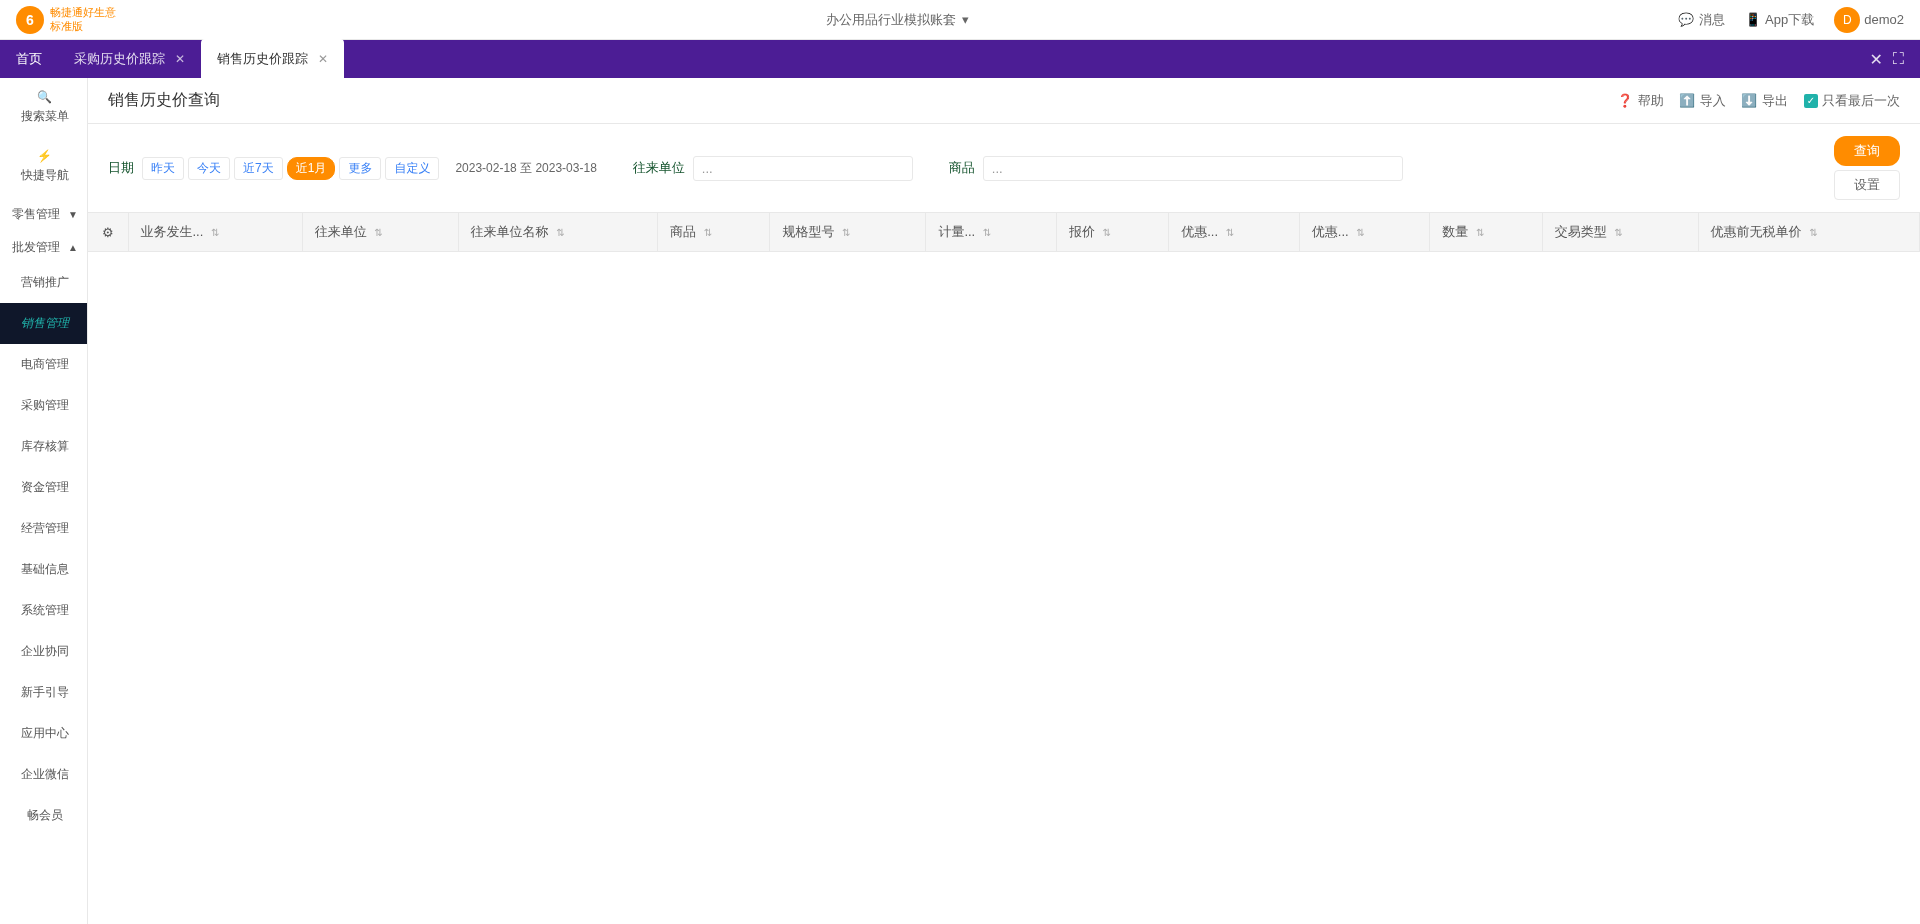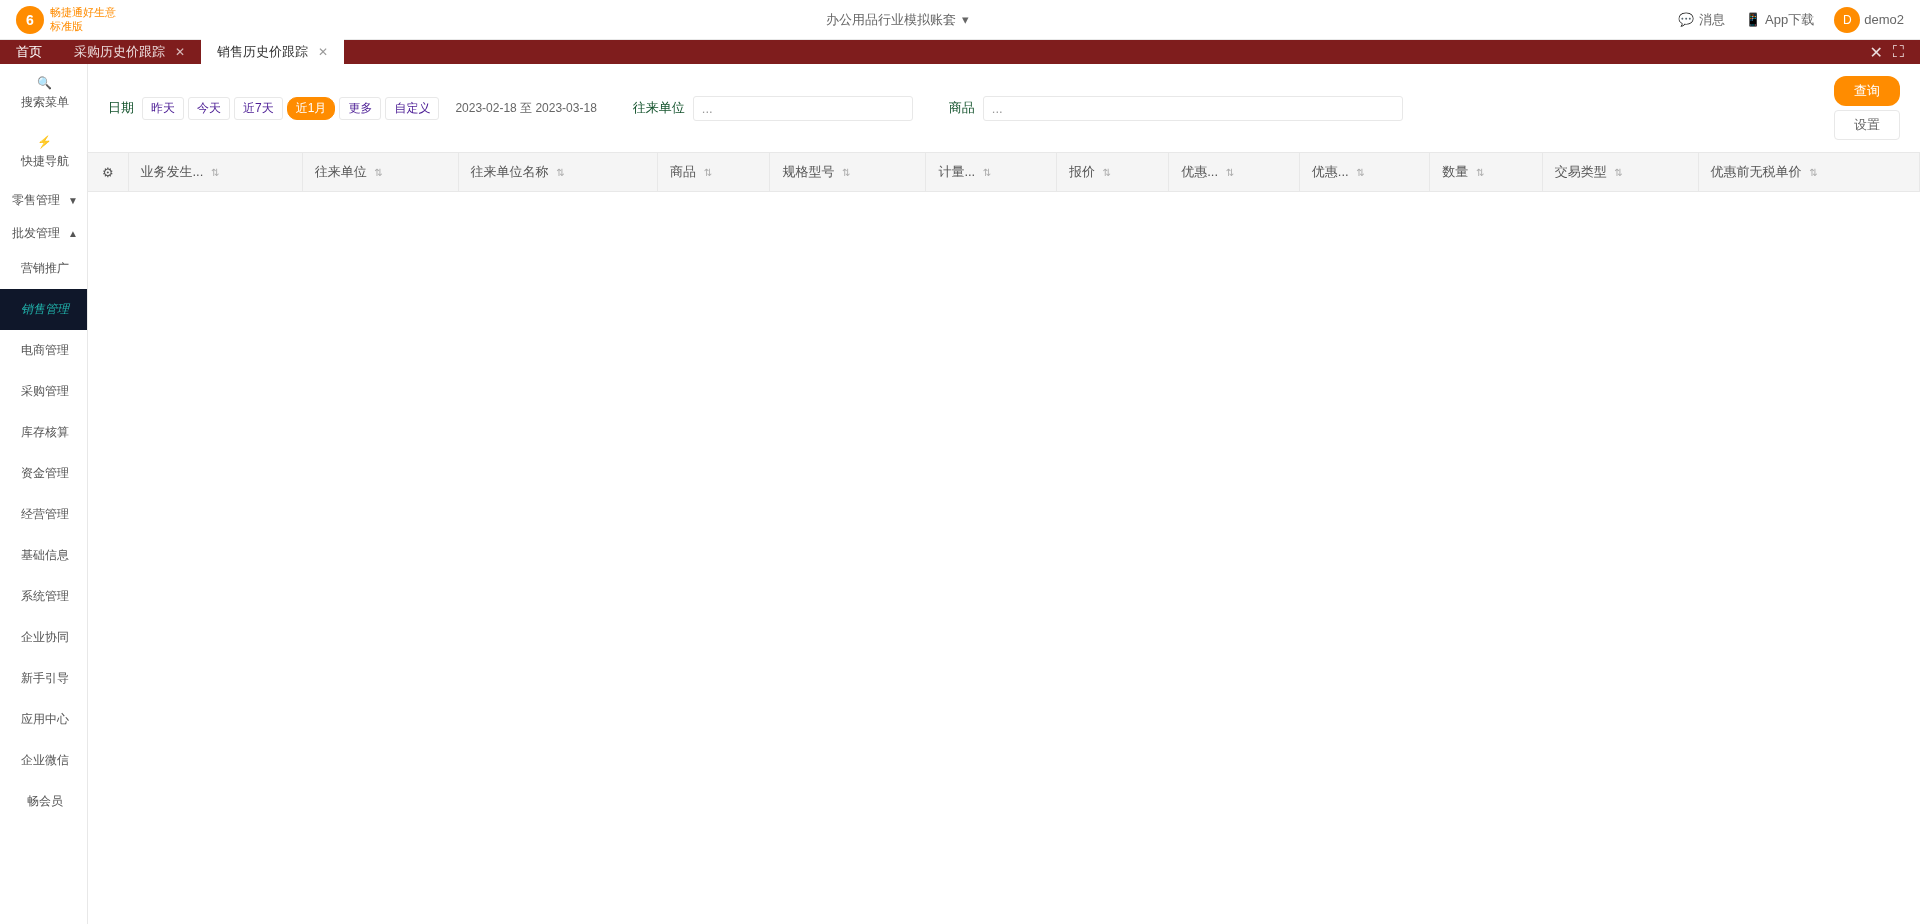--- a/index.html
+++ b/index.html
@@ -10,21 +10,21 @@
     .top-bar-left { display: flex; align-items: center; gap: 8px; }
     .logo-area { display: flex; align-items: center; gap: 6px; }
     .logo-icon { width: 28px; height: 28px; background: #ff8c00; border-radius: 50%; display: flex; align-items: center; justify-content: center; color: white; font-size: 14px; font-weight: bold; }
     .logo-text { font-size: 11px; color: #ff8c00; line-height: 1.2; }
     .top-bar-center { display: flex; align-items: center; gap: 6px; color: #666; font-size: 13px; }
     .top-bar-right { display: flex; align-items: center; gap: 20px; color: #666; font-size: 13px; }
     .top-bar-right-item { display: flex; align-items: center; gap: 4px; cursor: pointer; }
     .avatar { width: 26px; height: 26px; border-radius: 50%; background: #ff8c00; display: flex; align-items: center; justify-content: center; color: white; font-size: 12px; }
 
     
-    .tab-bar { height: 24px; background: #7f1d1d; display: flex; align-items: center; padding: 0 0; flex-shrink: 0; }
+    .tab-bar { height: 38px; background: #4c1d95; display: flex; align-items: center; padding: 0 0; flex-shrink: 0; }
     .tab { height: 40px; display: flex; align-items: center; padding: 0 16px; cursor: pointer; color: rgba(255,255,255,0.85); font-size: 13px; gap: 6px; position: relative; }
     .tab.home { background: transparent; color: white; }
     .tab.active { background: #fff; color: #333; border-radius: 4px 4px 0 0; }
     .tab.active .tab-close { color: #999; }
     .tab-close { font-size: 12px; color: rgba(255,255,255,0.7); cursor: pointer; margin-left: 4px; }
     .tab-bar-actions { margin-left: auto; display: flex; align-items: center; gap: 10px; padding-right: 16px; }
     .tab-bar-actions span { color: white; font-size: 16px; cursor: pointer; }
 
     
     .main-layout { display: flex; flex: 1; overflow: hidden; }
@@ -46,21 +46,21 @@
     .page-header-actions span { display: flex; align-items: center; gap: 4px; cursor: pointer; }
     .only-last-checkbox { display: flex; align-items: center; gap: 4px; }
     .checkbox-checked { width: 14px; height: 14px; background: #20b2aa; border-radius: 2px; display: flex; align-items: center; justify-content: center; color: white; font-size: 10px; }
 
     
     .filter-area { background: #fff; padding: 12px 20px; border-bottom: 1px solid #e8e8e8; flex-shrink: 0; }
     .filter-row { display: flex; align-items: center; gap: 16px; flex-wrap: wrap; }
     .filter-item { display: flex; align-items: center; gap: 8px; }
     .filter-label { color: #14532d; font-size: 13px; white-space: nowrap; }
     .filter-date-btns { display: flex; align-items: center; gap: 4px; }
-    .date-btn { padding: 2px 8px; border: 1px solid #e8e8e8; border-radius: 3px; cursor: pointer; font-size: 12px; color: #4c1d95; background: #fff; }
+    .date-btn { padding: 2px 8px; border: 1px solid #e8e8e8; border-radius: 3px; cursor: pointer; font-size: 12px; color: #3b82f6; background: #fff; }
     .date-btn.active { background: #ff8c00; color: white; border-color: #ff8c00; border-radius: 10px; }
     .date-range { color: #666; font-size: 12px; }
     .filter-input { border: 1px solid #e8e8e8; border-radius: 3px; padding: 4px 8px; font-size: 13px; color: #999; width: 200px; display: flex; align-items: center; justify-content: space-between; }
     .filter-input span { color: #999; }
     .query-btn { background: #ff8c00; color: white; border: none; border-radius: 12px; padding: 6px 20px; font-size: 13px; cursor: pointer; }
     .setting-btn { background: #fff; color: #666; border: 1px solid #e8e8e8; border-radius: 4px; padding: 5px 16px; font-size: 13px; cursor: pointer; }
     .filter-actions { display: flex; flex-direction: column; gap: 4px; margin-left: auto; }
 
     
     .table-container { flex: 1; overflow: auto; background: #fff; margin: 0; }
@@ -186,20 +186,41 @@
     <div class="sidebar-item">
       <span>企业微信</span>
     </div>
     <div class="sidebar-item">
       <span>畅会员</span>
     </div>
   </div>
 
   <div class="content">
 
+    <div class="page-header">
+      <span class="page-title">销售历史价查询</span>
+      <div class="page-header-actions">
+        <span>
+          <span>❓</span>
+          <span>帮助</span>
+        </span>
+        <span>
+          <span>⬆️</span>
+          <span>导入</span>
+        </span>
+        <span>
+          <span>⬇️</span>
+          <span>导出</span>
+        </span>
+        <div class="only-last-checkbox">
+          <div class="checkbox-checked">✓</div>
+          <span>只看最后一次</span>
+        </div>
+      </div>
+    </div>
 
     <div class="filter-area">
       <div class="filter-row">
 
         <div class="filter-item">
           <span class="filter-label">日期</span>
           <div class="filter-date-btns">
             <button class="date-btn">昨天</button>
             <button class="date-btn">今天</button>
             <button class="date-btn">近7天</button>

